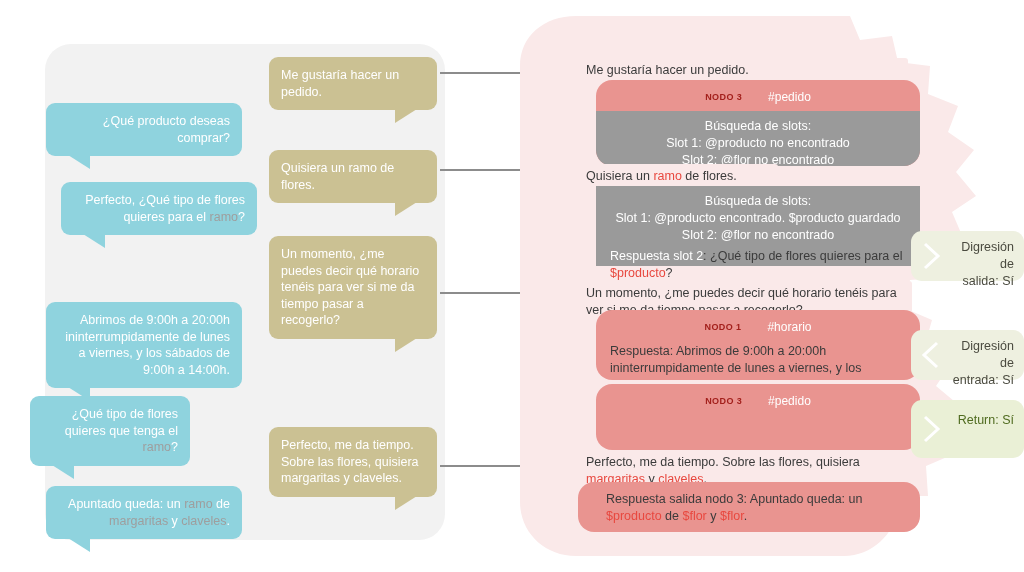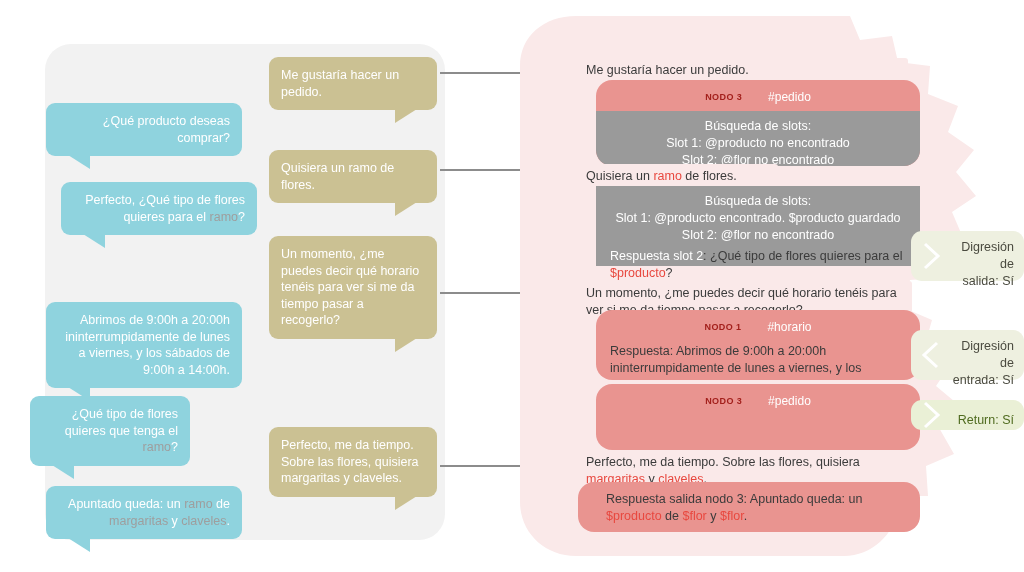--- a/index.html
+++ b/index.html
@@ -274,20 +274,20 @@
   </div>
 
   <div class="callout pale" style="left:911px;top:330px;width:113px;height:50px;">
     <svg class="chev" viewBox="0 0 20 30">
       <polyline points="16,3 3,15 16,27" fill="none" stroke="#ffffff" stroke-width="3"></polyline>
     </svg>
     <span>Digresión de</span><br>
     <span>entrada: Sí</span>
   </div>
 
-  <div class="callout green" style="left:911px;top:400px;width:113px;height:30px;padding-top:12px;">
+  <div class="callout green" style="left:911px;top:400px;width:113px;height:58px;padding-top:12px;">
     <svg class="chev" viewBox="0 0 20 30">
       <polyline points="4,3 17,15 4,27" fill="none" stroke="#ffffff" stroke-width="3"></polyline>
     </svg>
     <span>Return: Sí</span>
   </div>
 
 </div>
 
 </body></html>

